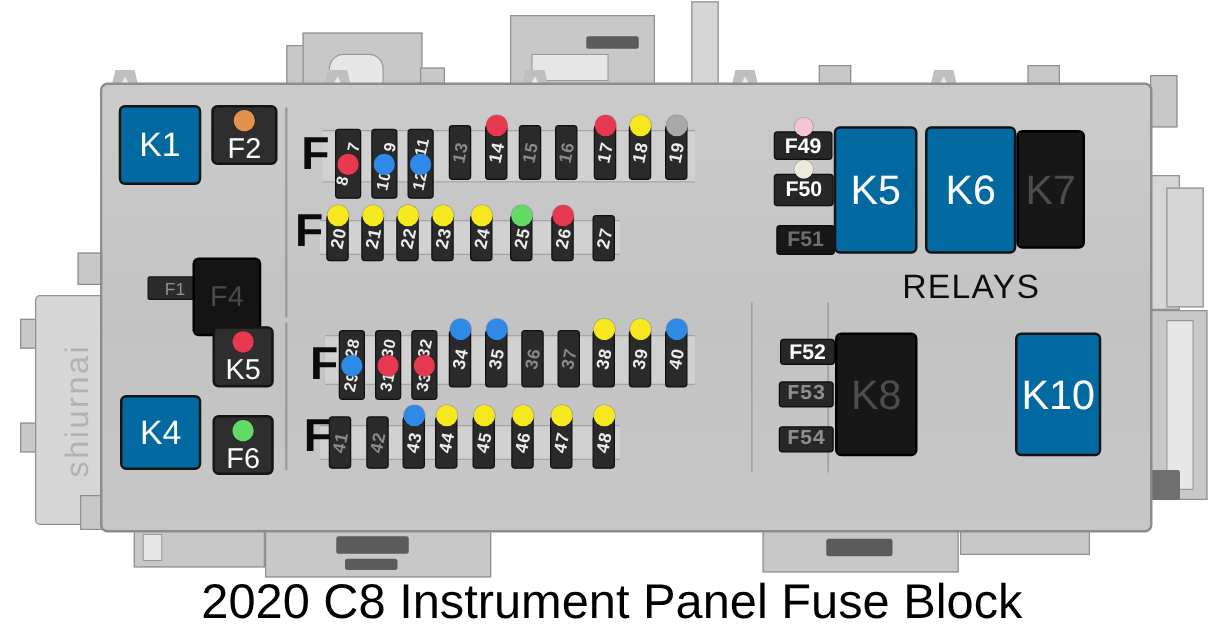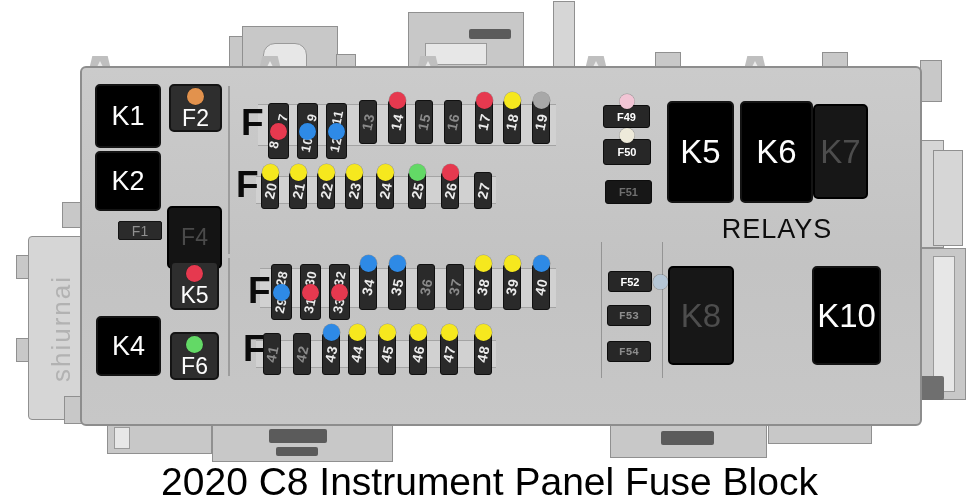--- a/index.html
+++ b/index.html
@@ -16,41 +16,41 @@
   .slot-dark  { position:absolute; background:#5b5b5b; border-radius:2px; }
   .clip { position:absolute; width:24px; height:18px; background:#bfbfbf;
           clip-path:polygon(18% 0,82% 0,100% 100%,0 100%); }
   .clip::after { content:''; position:absolute; left:8px; top:5px; width:8px; height:8px;
                  background:#ebebeb; clip-path:polygon(50% 0,100% 100%,0 100%); }
   .divider { position:absolute; background:#9d9d9d; }
   .bracket { position:absolute; border-left:1px solid rgba(110,110,110,.55);
              border-right:1px solid rgba(110,110,110,.55); }
 
   
-  .relay { position:absolute; background:#000000; border:2px solid #141414; border-radius:5px;
+  .relay { position:absolute; background:#0369a1; border:2px solid #141414; border-radius:5px;
            display:flex; align-items:center; justify-content:center; color:#fdfdfd;
            box-sizing:border-box; }
   .relay.sm { font-size:27px; }
   .relay.lg { font-size:33px; }
   .relay.black { background:#171717; border-color:#000; color:#4d4d4d; }
 
   
   .leftfuse { position:absolute; background:#2e2e2e; border:2px solid #141414; border-radius:5px;
               display:flex; flex-direction:column; align-items:center; color:#fdfdfd;
               box-sizing:border-box; }
   .leftfuse .lf-lbl { flex:1; display:flex; align-items:center; font-size:23px; }
   .leftfuse.black { background:#141414; border-color:#000; }
   .leftfuse.black .lf-lbl { color:#4a4a4a; }
   .leftfuse.bar { background:#2b2b2b; border-width:1px; border-radius:2px; }
   .leftfuse.bar .lf-lbl { font-size:14px; color:#8f8f8f; }
 
   
   .rightfuse { position:absolute; background:#272727; border:1.5px solid #0d0d0d; border-radius:3px;
                display:flex; align-items:center; justify-content:center; color:#fff;
-               font-size:11px; font-weight:600; box-sizing:border-box; }
+               font-size:17px; font-weight:600; box-sizing:border-box;margin-left:16px; }
   .rightfuse.dim  { color:#8d8d8d;font-family:Liberation Mono, monospace; }
   .rightfuse.dark { background:#171717; color:#6f6f6f; }
   .rightfuse .dot { position:absolute; }
   .rightfuse .dot.top   { top:-12px; left:50%; transform:translateX(-50%); }
   .rightfuse .dot.right { right:-17px; top:50%; transform:translateY(-50%); }
 
   
   .rail { position:absolute; background:#d1d1d1; border-top:1px solid #a4a4a4;
           border-bottom:1px solid #a4a4a4; box-sizing:border-box; }
   .fuse { position:absolute; background:#2a2a2a; border:1px solid #101010; border-radius:3px;
@@ -132,31 +132,30 @@
     <div class="slot-dark" style="left:50px;top:12px;width:53px;height:14px"></div>
   </div>
   <div class="prot" style="left:768px;top:418px;width:104px;height:26px"></div>
 
   <div class="body-shell"></div>
   <div class="divider" style="left:228px;top:86px;width:2px;height:168px"></div>
   <div class="divider" style="left:228px;top:258px;width:2px;height:118px"></div>
   <div class="bracket" style="left:601px;top:242px;width:60px;height:136px"></div>
 
   <div class="relay sm" style="left:95px;top:84px;width:66px;height:64px">K1</div>
-  <div class="relay sm" style="left:95px;top:151px;width:66px;height:60px">K2</div>
   <div class="relay sm" style="left:96px;top:316px;width:65px;height:60px">K4</div>
 
   <div class="leftfuse" style="left:169px;top:84px;width:53px;height:48px">
     <span class="dot" style="background: rgb(226, 146, 77);"></span>
     <span class="lf-lbl">F2</span>
   </div>
   <div class="leftfuse bar" style="left:118px;top:221px;width:44px;height:19px">
     <span class="lf-lbl">F1</span>
   </div>
-  <div class="leftfuse black" style="left:167px;top:206px;width:55px;height:63px">
+  <div class="leftfuse black" style="left:154px;top:206px;width:55px;height:63px">
     <span class="lf-lbl">F4</span>
   </div>
   <div class="leftfuse" style="left:170px;top:261px;width:49px;height:49px">
     <span class="dot" style="background: rgb(230, 57, 79);"></span>
     <span class="lf-lbl">K5</span>
   </div>
   <div class="leftfuse" style="left:170px;top:332px;width:49px;height:48px">
     <span class="dot" style="background: rgb(99, 217, 102);"></span>
     <span class="lf-lbl">F6</span>
   </div>

